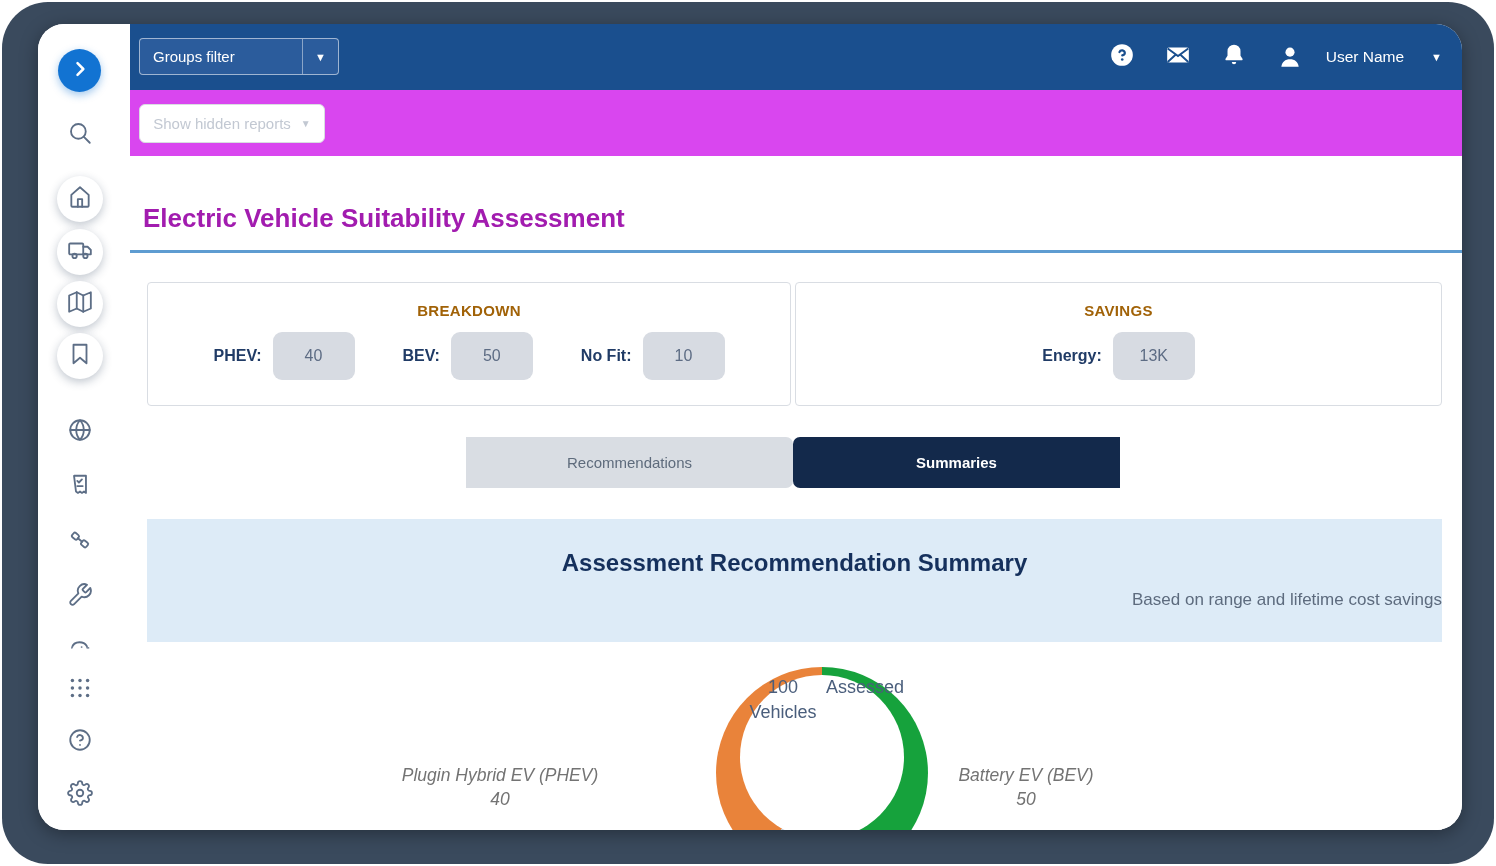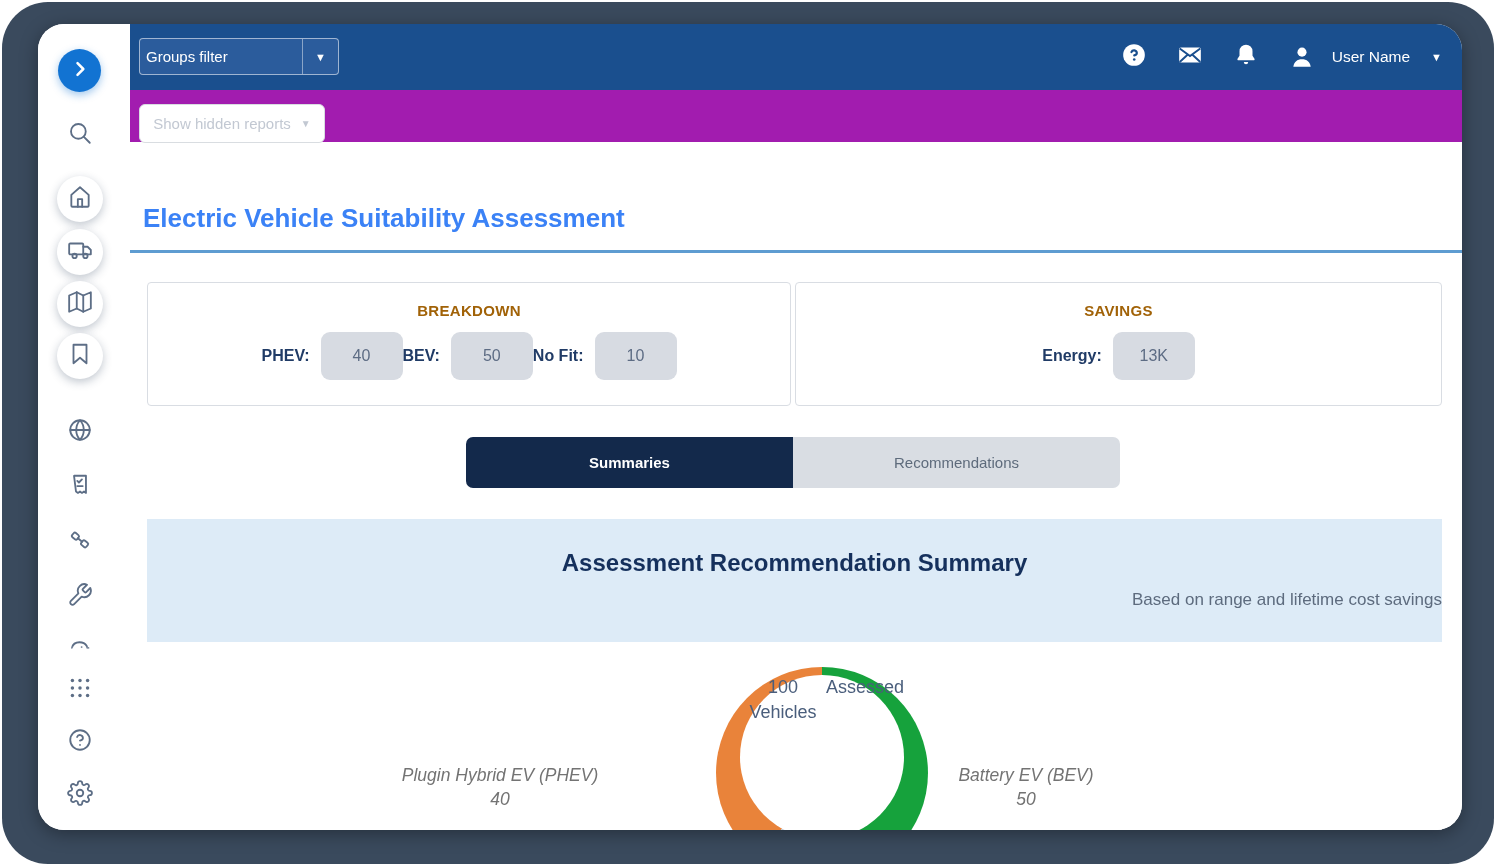--- a/index.html
+++ b/index.html
@@ -14,43 +14,43 @@
   .circled { background:#ffffff; border-radius:50%; box-shadow:0 3px 10px rgba(30,50,80,.28); }
   .expand-btn { position:absolute; left:20px; top:25px; width:43px; height:43px; border-radius:50%; background:#1273D2; display:flex; align-items:center; justify-content:center; cursor:pointer; box-shadow:0 3px 8px rgba(18,115,210,.4); }
   .expand-btn svg { width:20px; height:20px; stroke:#ffffff; fill:none; stroke-width:3; stroke-linecap:round; stroke-linejoin:round; }
   .fade-icon { -webkit-mask-image:linear-gradient(to bottom, #000 52%, transparent 72%); mask-image:linear-gradient(to bottom, #000 52%, transparent 72%); }
 
   
   .main { position:absolute; left:92px; top:0; width:1332px; height:100%; }
 
   .topbar { position:absolute; left:0; top:0; width:100%; height:66px; background:#1A4F8E; display:flex; align-items:center; }
   .groups-btn { position:absolute; left:9px; top:14px; height:37px; display:flex; align-items:stretch; border:1px solid rgba(255,255,255,.55); border-radius:4px; background:#2B5C9C; cursor:pointer; }
-  .groups-btn .lbl { width:162px; display:flex; align-items:center; padding-left:6px; color:#ffffff; font-size:15px; }
+  .groups-btn .lbl { width:162px; display:flex; align-items:center; padding-left:13px; color:#ffffff; font-size:15px; }
   .groups-btn .caret-seg { width:36px; display:flex; align-items:center; justify-content:center; border-left:1px solid rgba(255,255,255,.45); color:#ffffff; font-size:11px; }
   .groups-status { position:absolute; left:224px; top:0; height:66px; display:flex; align-items:center; color:#ffffff; font-size:15.5px; }
   .topbar-right { position:absolute; right:20px; top:0; height:66px; display:flex; align-items:center; gap:26px; }
   .tb-icon { width:30px; height:30px; display:flex; align-items:center; justify-content:center; cursor:pointer; }
   .tb-icon svg { width:26px; height:26px; }
-  .user-group { display:flex; align-items:center; gap:15px; cursor:pointer; }
+  .user-group { display:flex; align-items:center; gap:21px; cursor:pointer; }
   .user-name { color:#ffffff; font-size:15.5px; }
   .user-caret { color:#ffffff; font-size:11px; margin-left:6px; }
 
-  .subheader { position:absolute; left:0; top:66px; width:100%; height:52px; background:#a21caf; }
+  .subheader { position:absolute; left:0; top:66px; width:100%; height:66px; background:#d946ef; }
   .hidden-reports-btn { position:absolute; left:9px; top:14px; width:186px; height:39px; background:#ffffff; border:1px solid #D9DDE1; border-radius:6px; display:flex; align-items:center; justify-content:center; gap:10px; color:#C2C8D2; font-size:15px; cursor:pointer; }
 
   .content { position:absolute; left:0; top:133px; width:100%; height:673px; background:#ffffff; }
-  .page-title { position:absolute; left:13px; top:46px; font-size:26px; color:#3b82f6; }
+  .page-title { position:absolute; left:13px; top:46px; font-size:26px; color:#a21caf; }
   .title-divider { position:absolute; left:-4px; top:93px; width:1336px; height:3px; background:#5E9CD1; }
 
   
   .panel { position:absolute; top:125px; height:124px; border:1.5px solid #D9DDE3; border-radius:4px; background:#ffffff; }
   .panel.breakdown { left:17px; width:644px; }
   .panel.savings { left:665px; width:647px; }
   .panel-title { text-align:center; margin-top:19px; font-size:15px; font-weight:700; letter-spacing:.3px; color:#a16207; }
-  .panel-items { display:flex; justify-content:center; align-items:center; margin-top:13px; }
+  .panel-items { display:flex; justify-content:center; align-items:center; gap:48px; margin-top:13px; }
   .stat { display:flex; align-items:center; gap:11px; }
   .stat .s-label { font-size:16px; font-weight:600; color:#203B66; }
   .stat .s-value { min-width:82px; height:48px; padding:0 14px; background:#D7DBE2; border-radius:9px; display:flex; align-items:center; justify-content:center; font-size:16px; color:#5D6C84; }
 
   
   .tabs { position:absolute; left:336px; top:280px; width:654px; height:51px; display:flex; }
   .tab { width:327px; display:flex; align-items:center; justify-content:center; font-size:15px; cursor:pointer; }
   .tab.active { background:#13294B; color:#ffffff; font-weight:600; border-radius:7px 0 0 7px; }
   .tab.inactive { background:#D9DDE3; color:#5E6B7C; border-radius:0 7px 7px 0; }
 
@@ -294,22 +294,22 @@
         <div class="panel-title">SAVINGS</div>
         <div class="panel-items">
           <div class="stat">
             <span class="s-label">Energy:</span>
             <span class="s-value">13K</span>
           </div>
         </div>
       </div>
 
       <div class="tabs">
+        <div class="tab inactive">Recommendations</div>
         <div class="tab active">Summaries</div>
-        <div class="tab inactive">Recommendations</div>
       </div>
 
       <div class="banner">
         <div class="banner-title">Assessment Recommendation Summary</div>
         <div class="banner-sub">Based on range and lifetime cost savings</div>
       </div>
 
       <div class="chart-area">
         <div class="chart-label left">
           <div>Plugin Hybrid EV (PHEV)</div>

